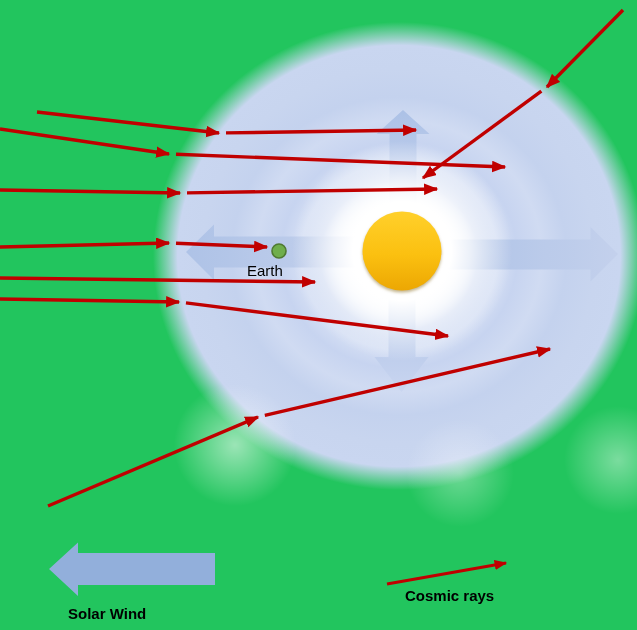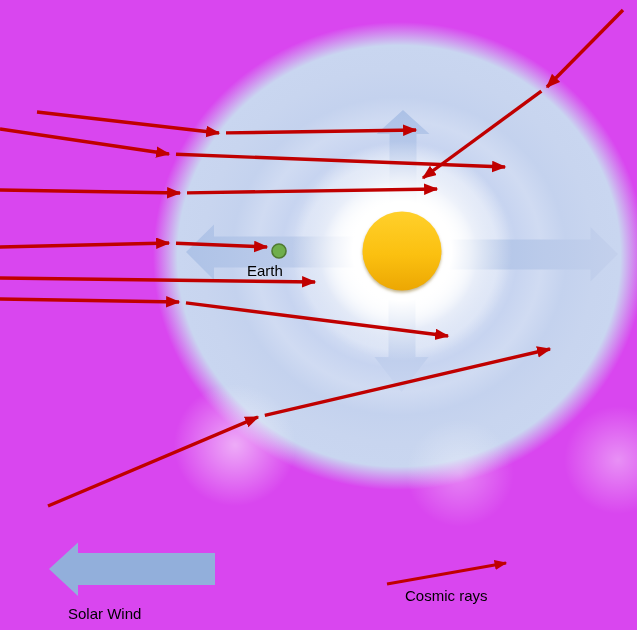--- a/index.html
+++ b/index.html
@@ -1,18 +1,18 @@
 <!DOCTYPE html>
 <html style="--cosmic-ray-red: #C00000; --outflow-arrow-blue: #AFC3E7; --solar-wind-arrow-blue: #92AFDB; --heliosphere-blue: #C7D4F0; --sun-yellow-top: #FFD02B; --sun-yellow-mid: #FBC010; --sun-yellow-bottom: #ECA703; --earth-green: #6FAE4B; --earth-green-border: #4F7A31; --label-black: #000000;"><head>
 <meta charset="utf-8">
 <style>
   html,body{margin:0;padding:0;background:#ffffff;}
   .canvas{
     position:relative;width:637px;height:630px;overflow:hidden;
-    background:#d946ef;
+    background:#22c55e;
     font-family:"Liberation Sans","DejaVu Sans",sans-serif;
   }
   
   .halo{
     position:absolute;left:153px;top:22px;width:492px;height:468px;
     background:radial-gradient(closest-side at 50% 50%,
       #ffffff 0%, #ffffff 17%,
       #eaf0fa 24%,
       #c8d5f0 32%,
       #d5dff4 40%,
@@ -36,21 +36,21 @@
   .solarwind-arrow{fill:var(--solar-wind-arrow-blue,#92AFDB);}
   .sun{filter:drop-shadow(0 2px 1.5px rgba(135,105,25,.5));}
   .sun-stop-top{stop-color:var(--sun-yellow-top,#FFD02B);}
   .sun-stop-mid{stop-color:var(--sun-yellow-mid,#FBC010);}
   .sun-stop-bot{stop-color:var(--sun-yellow-bottom,#ECA703);}
   .earth{fill:var(--earth-green,#6FAE4B);stroke:var(--earth-green-border,#4F7A31);stroke-width:1.6;}
   .ray{stroke:var(--cosmic-ray-red,#C00000);stroke-width:3.4;fill:none;}
   .legend-ray{stroke-width:3;}
   #rayhead path{fill:var(--cosmic-ray-red,#C00000);}
   .label{position:absolute;color:var(--label-black,#000);font-size:15px;line-height:1.1;white-space:nowrap;}
-  .label.bold{font-weight:normal;}
+  .label.bold{font-weight:bold;}
 </style>
 </head>
 <body>
 
 <div class="canvas">
 
   <div class="halo"></div>
   <div class="blob blob-a"></div>
   <div class="blob blob-b"></div>
   <div class="blob blob-c"></div>

